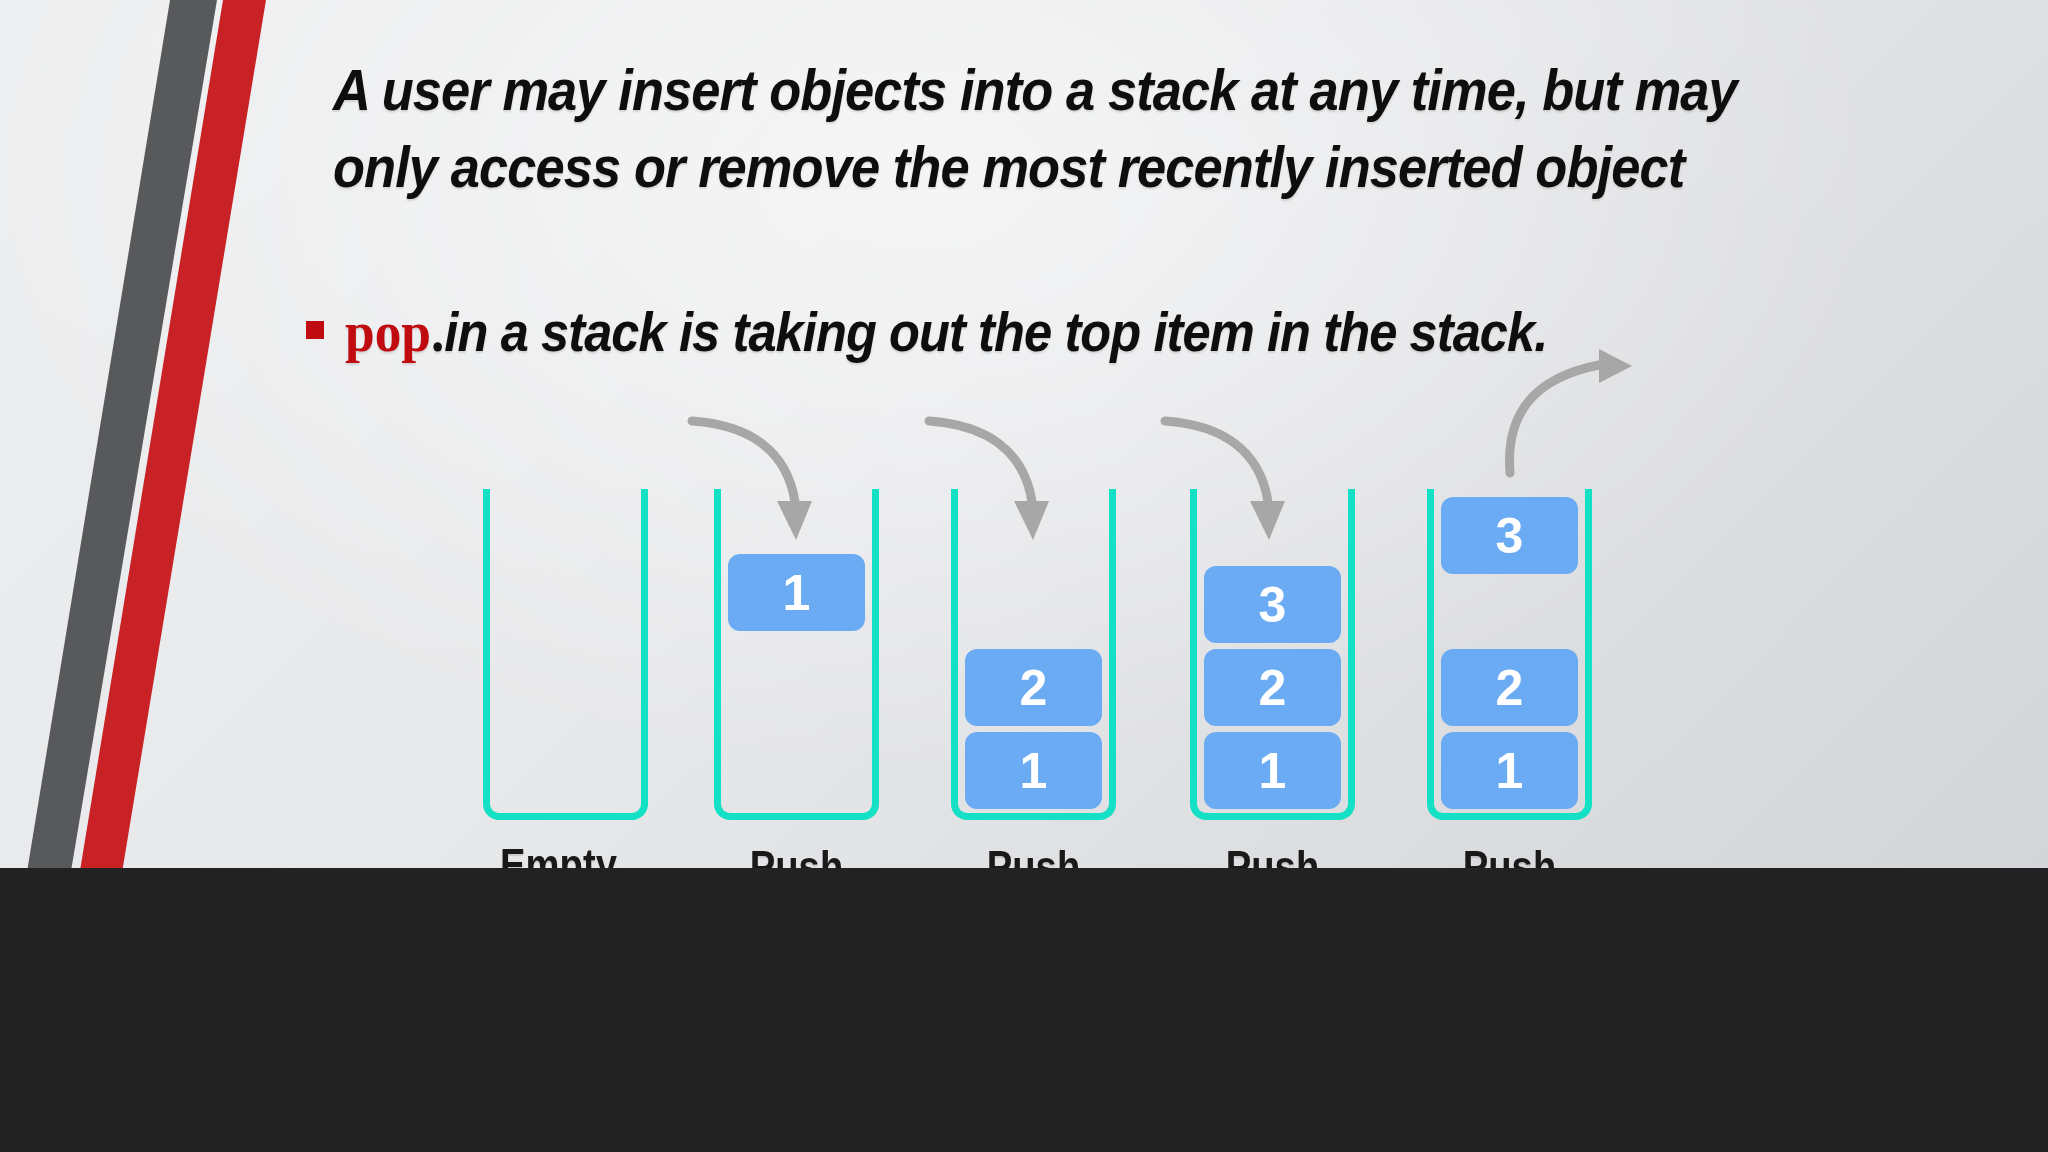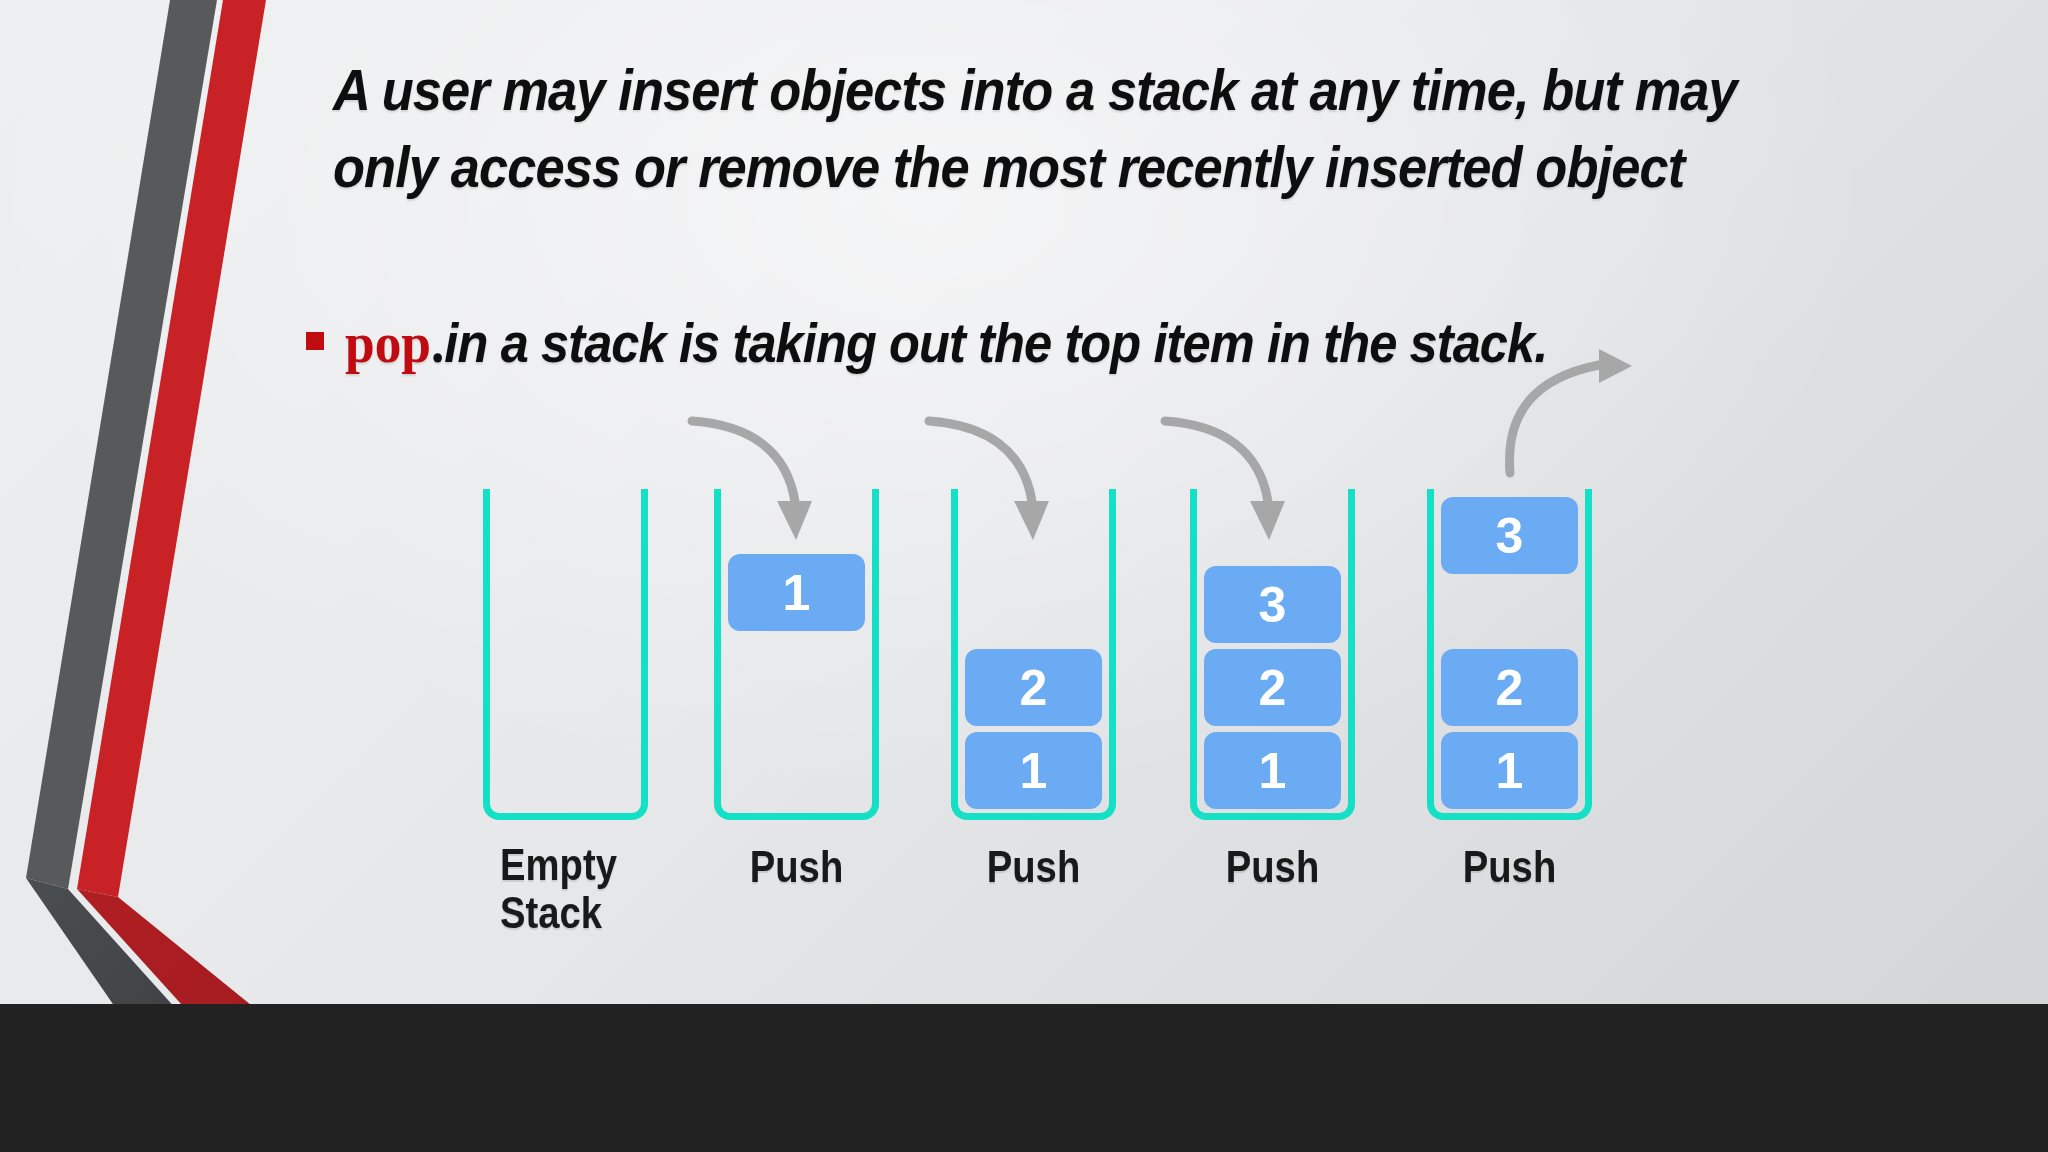--- a/index.html
+++ b/index.html
@@ -1,18 +1,18 @@
 <!DOCTYPE html>
 <html><head>
 <meta charset="utf-8">
 <style>
   html,body{margin:0;padding:0;background:#222;}
   .slide{
     position:relative;
-    width:2048px;height:1004px;
+    width:2048px;height:868px;
     overflow:hidden;
     font-family:"Liberation Sans",sans-serif;
     background:
       radial-gradient(1600px 1000px at 45% 20%, rgba(255,255,255,0.55), rgba(255,255,255,0) 60%),
       linear-gradient(135deg,#eeeff0 0%,#e7e8ea 45%,#d3d5d8 100%);
   }
   svg.deco{position:absolute;left:0;top:0;z-index:1;}
 
   
   .title{
@@ -112,21 +112,21 @@
       <polygon points="1599,349 1599,383 1632,366"></polygon>
     </g>
   </svg>
 
   <div class="title">
     <div>A user may insert objects into a stack at any time, but may</div>
     <div>only access or remove the most recently inserted object</div>
   </div>
 
 
-  <div class="bullet" style="top:310px;text-align:center;">
+  <div class="bullet" style="top:299px;text-align:center;">
     <span class="sq"></span>
     <div class="content">
       <span class="kw">pop</span><span class="sep">.</span><span class="rest">in a stack is taking out the top item in the stack.</span>
     </div>
   </div>
 
   <div class="stack s1"></div>
 
   <div class="stack s2">
     <div class="box row-drop">1</div>

